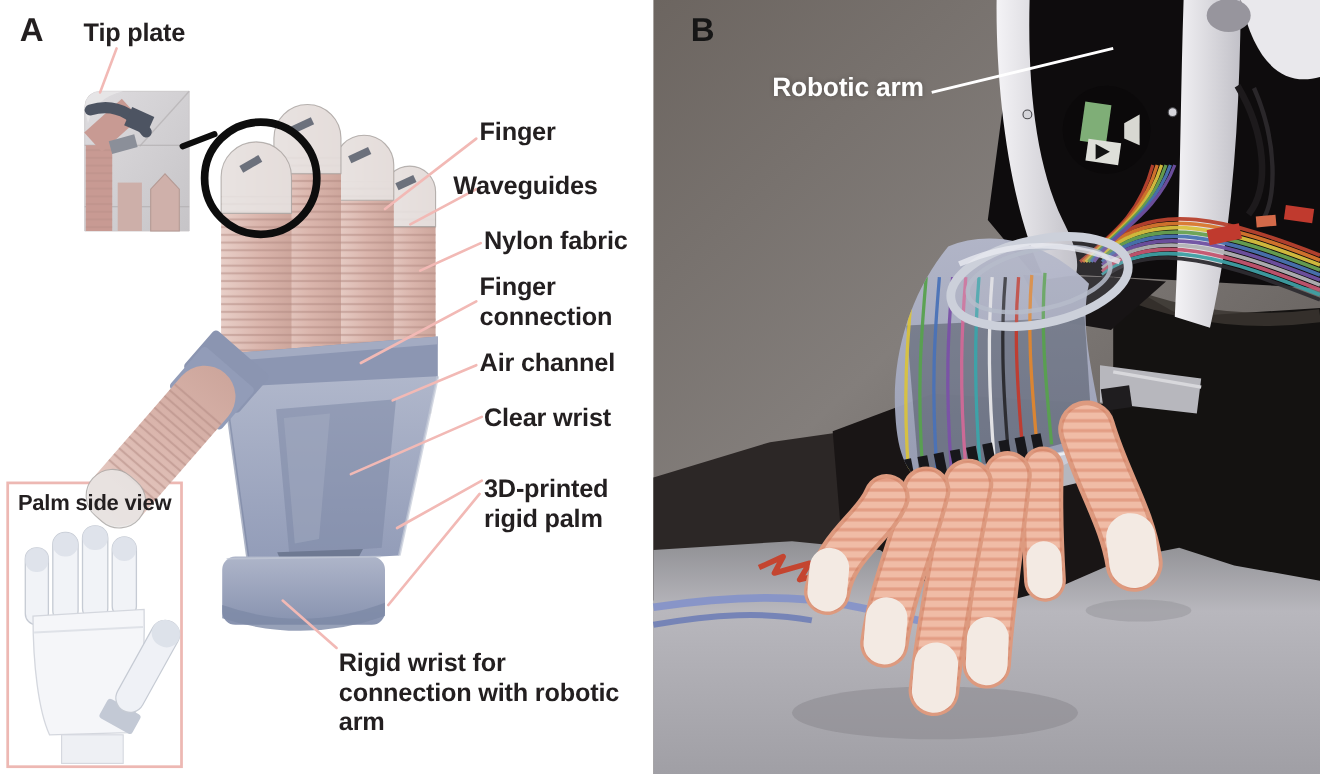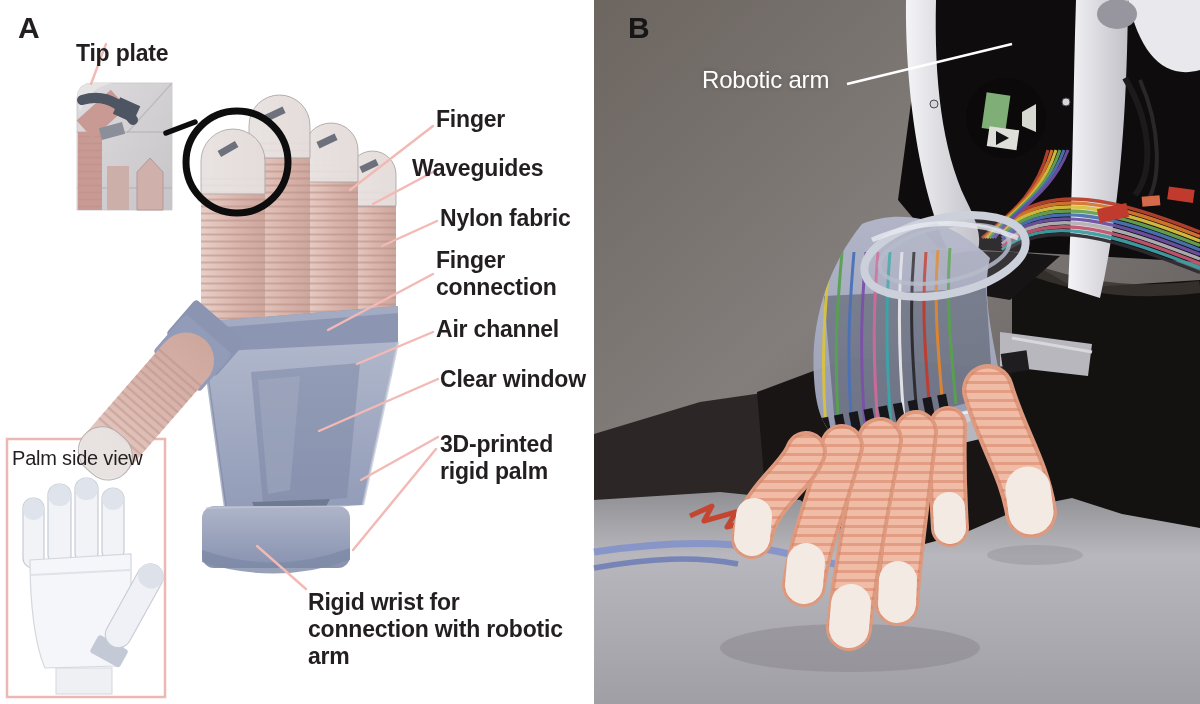--- a/index.html
+++ b/index.html
@@ -2,23 +2,23 @@
 <html><head>
 <meta charset="utf-8">
 <style>
   html,body { margin:0; padding:0; background:#ffffff; }
   .stage { position:relative; width:1200px; height:704px; overflow:hidden;
            font-family:"Liberation Sans", sans-serif; background:#ffffff; }
   svg.scene { position:absolute; left:0; top:0; }
   .lbl { position:absolute; font-weight:600; font-size:23px; line-height:1.18;
          color:#231f20; letter-spacing:-0.2px; white-space:normal; }
   .letter { font-weight:700; font-size:30px; }
-  .photo-label { color:#ffffff; font-weight:400; font-size:24px;
+  .photo-label { color:#ffffff; font-weight:700; font-size:24px;
                  text-shadow:0 0 5px rgba(0,0,0,0.25);text-align:center; }
-  .inset-title { font-weight:400; font-size:20px; }
+  .inset-title { font-weight:700; font-size:20px; text-align:center; }
 </style>
 </head>
 <body>
 
 <div class="stage">
 
 <svg class="scene" width="1200" height="704" viewBox="0 0 1200 704">
   <defs>
     <linearGradient id="gFinger" x1="0" y1="0" x2="1" y2="0">
       <stop offset="0" stop-color="#e8cfc8"></stop>
@@ -346,27 +346,27 @@
         <path d="M 988,390 C 1002,438 1024,468 1031,512" stroke="url(#ribsB)" stroke-width="47"></path>
         <path d="M 1028,489 L 1031,512" stroke="#f3eae3" stroke-width="45"></path>
       </g>
     </g>
 
     <line x1="847" y1="84" x2="1012" y2="44" stroke="#ffffff" stroke-width="2.6"></line>
   </g>
 </svg>
 
 <div class="lbl letter" style="left:18px; top:10px;">A</div>
-<div class="lbl" style="left:76px; top:16px;margin-top:24px;">Tip plate</div>
+<div class="lbl" style="left:76px; top:16px;">Tip plate</div>
 <div class="lbl" style="left:436px; top:106px;">Finger</div>
 <div class="lbl" style="left:412px; top:155px;">Waveguides</div>
 <div class="lbl" style="left:440px; top:205px;">Nylon fabric</div>
 <div class="lbl" style="left:436px; top:247px; width:140px;">Finger connection</div>
 <div class="lbl" style="left:436px; top:316px;">Air channel</div>
-<div class="lbl" style="left:440px; top:366px;">Clear window</div>
+<div class="lbl" style="left:440px; top:366px;">Clear wrist</div>
 <div class="lbl" style="left:440px; top:415px; width:132px;margin-top:16px;">3D-printed rigid palm</div>
 <div class="lbl" style="left:308px; top:577px; width:276px;margin-top:12px;">Rigid wrist for connection with robotic arm</div>
 <div class="lbl inset-title" style="left:12px; top:447px; width:148px; font-size:20px;">Palm side view</div>
 
 <div class="lbl letter" style="left:628px; top:10px; color:#161616;">B</div>
 <div class="lbl photo-label" style="left:702px; top:66px;">Robotic arm</div>
 
 </div>
 
 </body></html>

